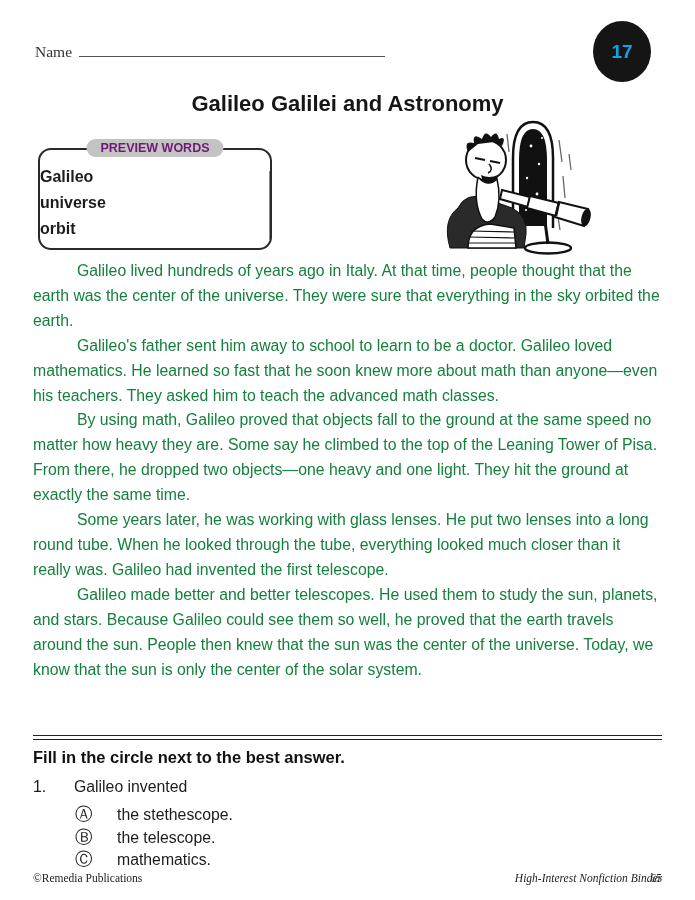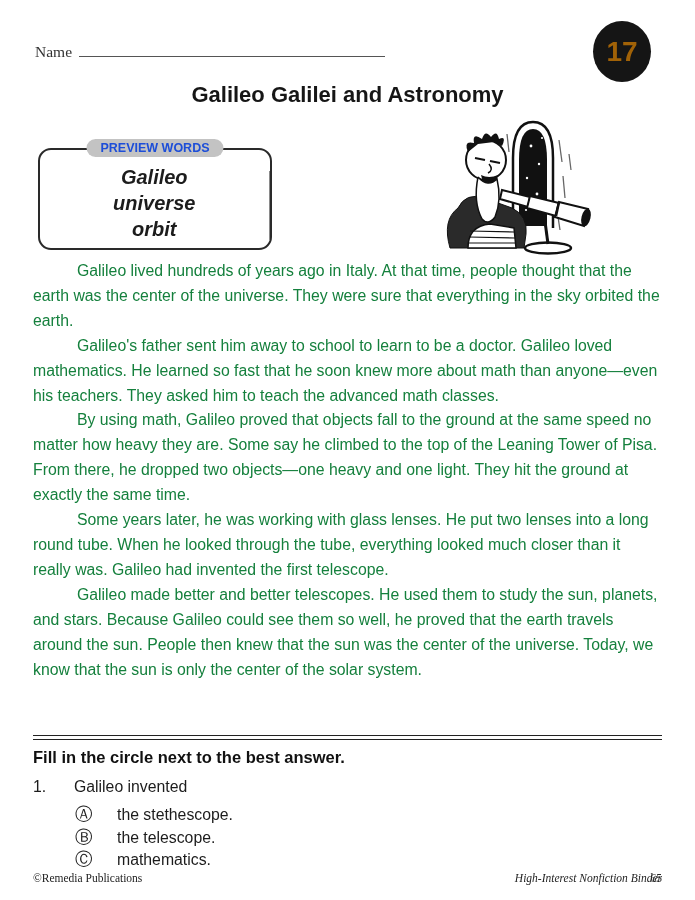--- a/index.html
+++ b/index.html
@@ -18,46 +18,46 @@
     font-family:"Liberation Serif", serif;
     font-size:15.5px;color:#333;
   }
   .name-line{
     display:inline-block;width:306px;height:14px;
     border-bottom:1.5px solid #555;margin-left:7px;
   }
   .badge{
     position:absolute;top:13px;left:593px;
     width:58px;height:61px;border-radius:50%;
-    background:#151515;color:#a16207;
-    font-weight:bold;font-size:28px;
+    background:#151515;color:#0ea5e9;
+    font-weight:bold;font-size:19px;
     display:flex;align-items:center;justify-content:center;
   }
   .title{
-    position:absolute;top:74px;left:0;width:100%;
+    position:absolute;top:83px;left:0;width:100%;
     margin:0;text-align:center;
     font-size:22px;font-weight:bold;color:#161616;
   }
   
   .preview-box{
     position:absolute;top:140px;left:38px;
     width:234px;height:102px;
     border:2px solid #2a2a2a;border-radius:13px;
     box-sizing:border-box;
   }
   .preview-pill{
     position:absolute;top:-11px;left:50%;transform:translateX(-50%);
     background:#c3c3c3;border-radius:10px;
     padding:2px 14px;font-size:12.5px;font-weight:bold;
-    color:#1d4ed8;white-space:nowrap;
+    color:#701a75;white-space:nowrap;
   }
   .preview-cols{display:flex;height:100%;align-items:center;}
   .preview-col{
-    flex:1;text-align:center;font-weight:bold;
-    font-size:20px;line-height:26px;padding-top:8px;font-style:italic;
+    flex:1;font-weight:bold;
+    font-size:16px;line-height:26px;padding-top:8px;
   }
   .preview-divider{width:1.5px;height:70px;background:#8a8a8a;margin-top:14px;}
   
   .illustration{position:absolute;top:110px;left:438px;}
   
   .passage{
     position:absolute;top:251px;left:33px;width:629px;
     font-size:15.8px;line-height:24.9px;color:#15803d;
   }
   .passage p{margin:0;text-indent:44px;}

